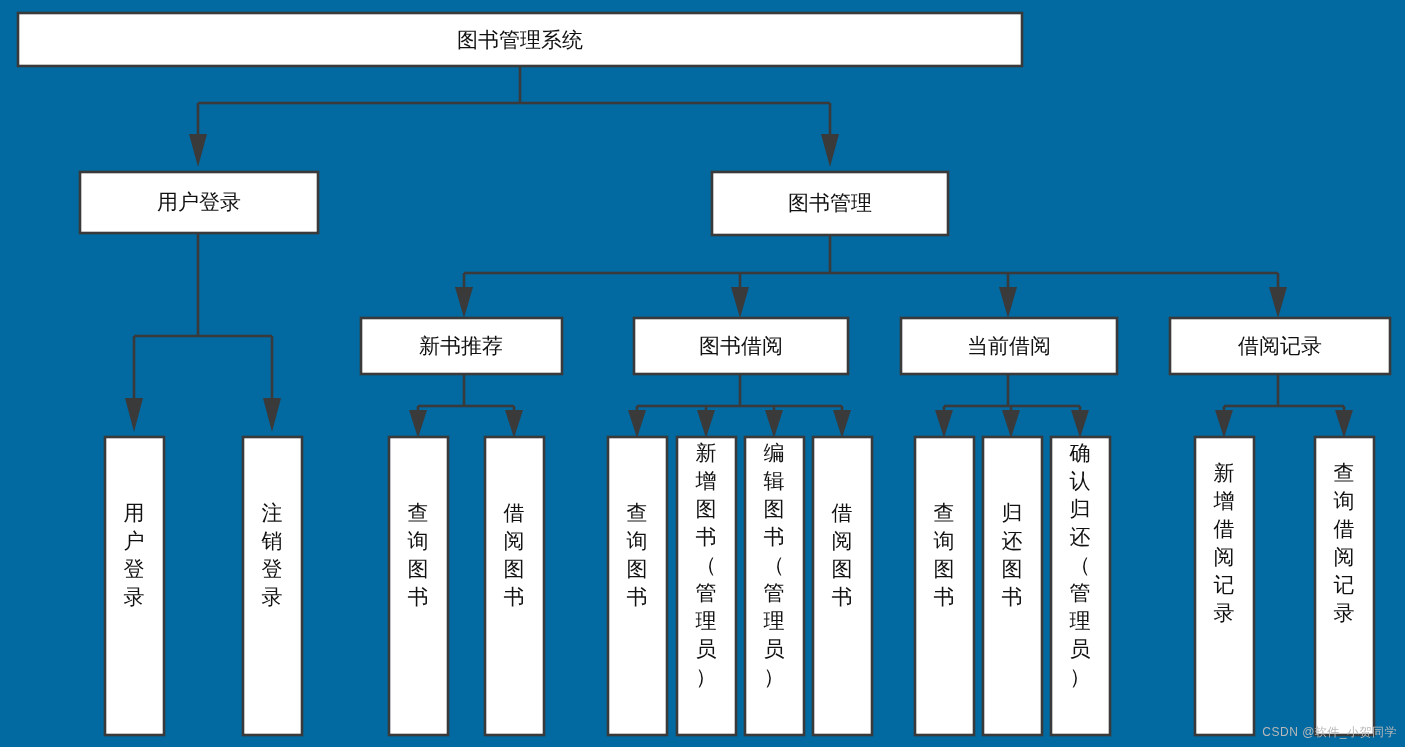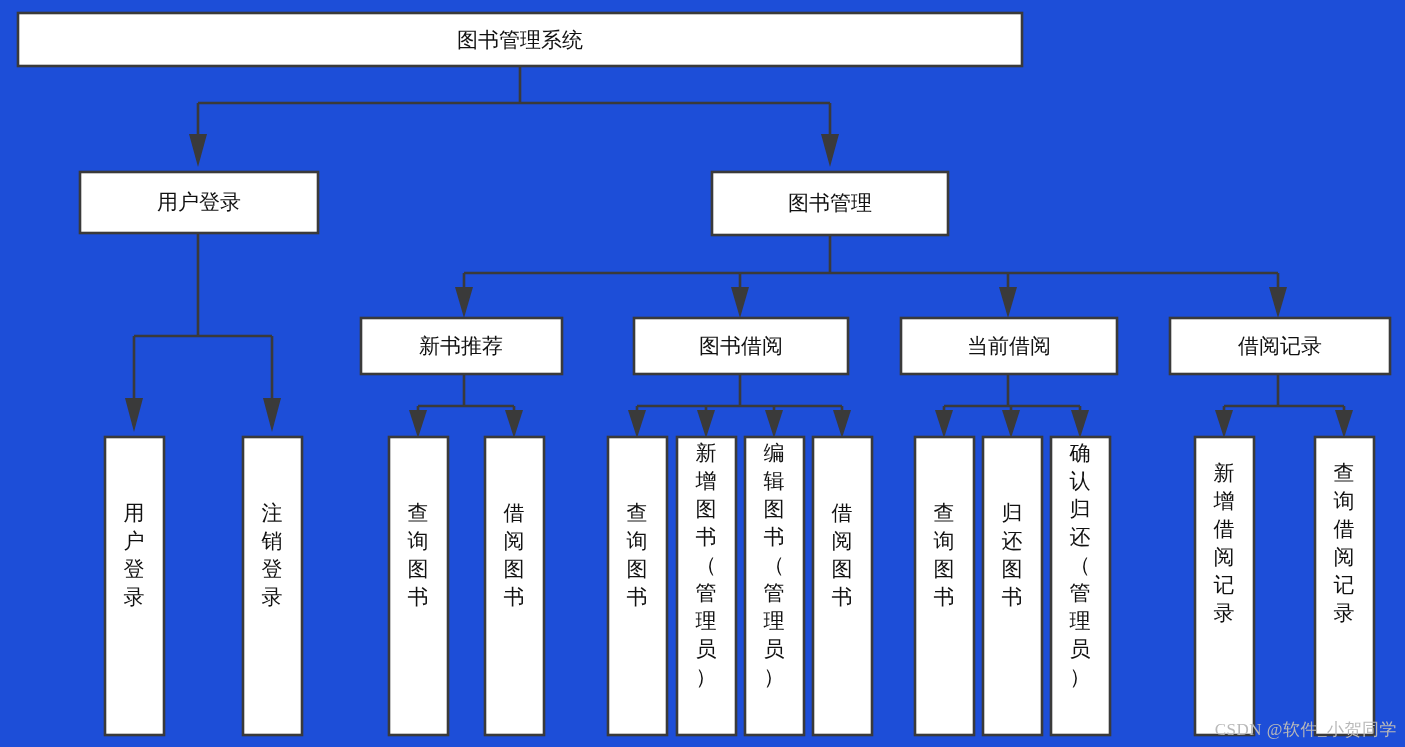--- a/index.html
+++ b/index.html
@@ -10,21 +10,21 @@
   body {
     width: 1405px;
     height: 747px;
     font-family: "Liberation Sans", "DejaVu Sans", sans-serif;
     overflow: hidden;
   }
   #diagram-root {
     position: relative;
     width: 1405px;
     height: 747px;
-    background: #1d4ed8;
+    background: #0369a1;
   }
   svg.diagram-canvas {
     position: absolute;
     top: 0;
     left: 0;
     width: 1405px;
     height: 747px;
   }
   .node-box {
     fill: #ffffff;
@@ -51,22 +51,22 @@
   .node-label-v {
     font-family: "Liberation Sans", "DejaVu Sans", sans-serif;
     font-size: 21px;
     fill: #111111;
     text-anchor: middle;
   }
   .watermark-text {
     position: absolute;
     right: 8px;
     bottom: 6px;
-    font-family: Liberation Serif, serif;
-    font-size: 17px;
+    font-family: Liberation Sans, sans-serif;
+    font-size: 12px;
     color: #b9b9b9;
     white-space: nowrap;
     letter-spacing: 0.5px;
   }
 </style>
 </head>
 <body>
 
 <div id="diagram-root">
 

